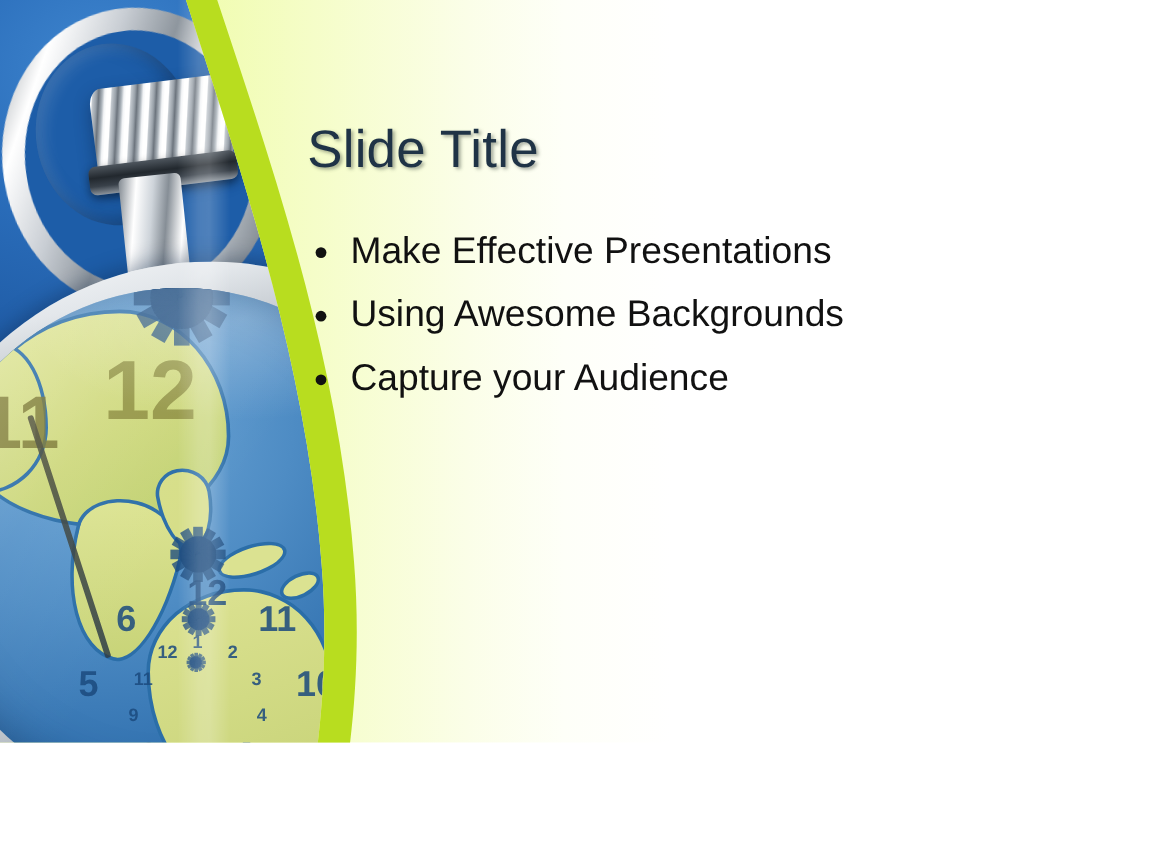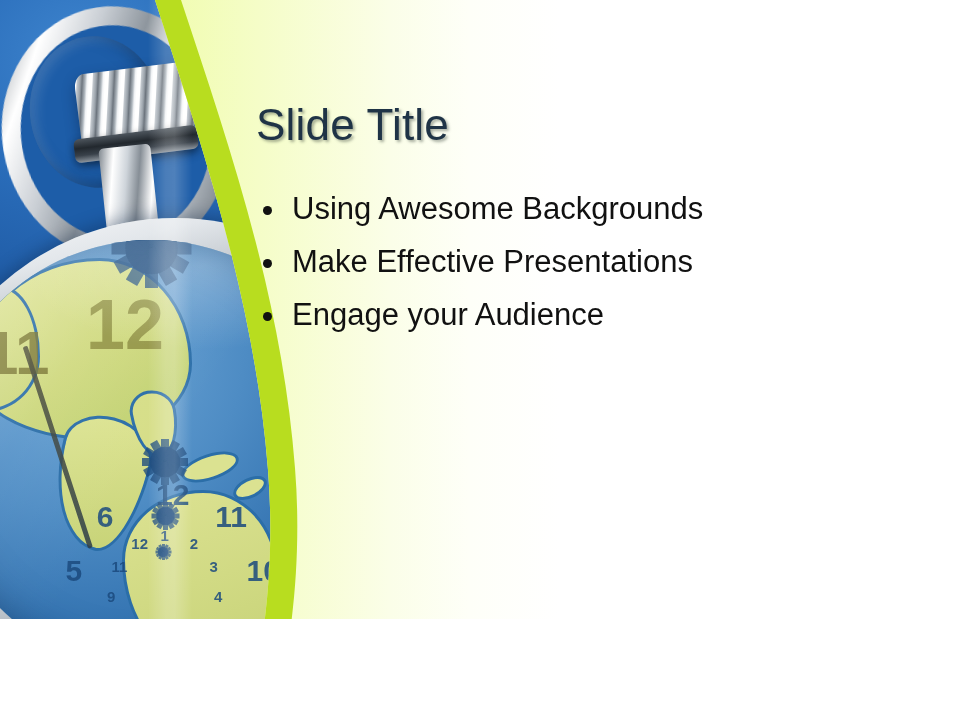--- a/index.html
+++ b/index.html
@@ -606,18 +606,18 @@
   </div>
 
   <svg class="green-curve" viewBox="0 0 300 720" preserveAspectRatio="none">
     <path id="greenPath" d="M 155,0 C 200,140 255,300 268,470 C 276,570 262,660 245,720
              L 272,720 C 289,660 303,568 295,468 C 282,296 226,136 181,0 Z" fill="#b8dd1f"></path>
   </svg>
 
   <div class="title">Slide Title</div>
 
   <ul class="bullets">
+    <li>Make Effective Presentations</li>
     <li>Using Awesome Backgrounds</li>
-    <li>Make Effective Presentations</li>
-    <li>Engage your Audience</li>
+    <li>Capture your Audience</li>
   </ul>
 
 </div>
 
 </body></html>

